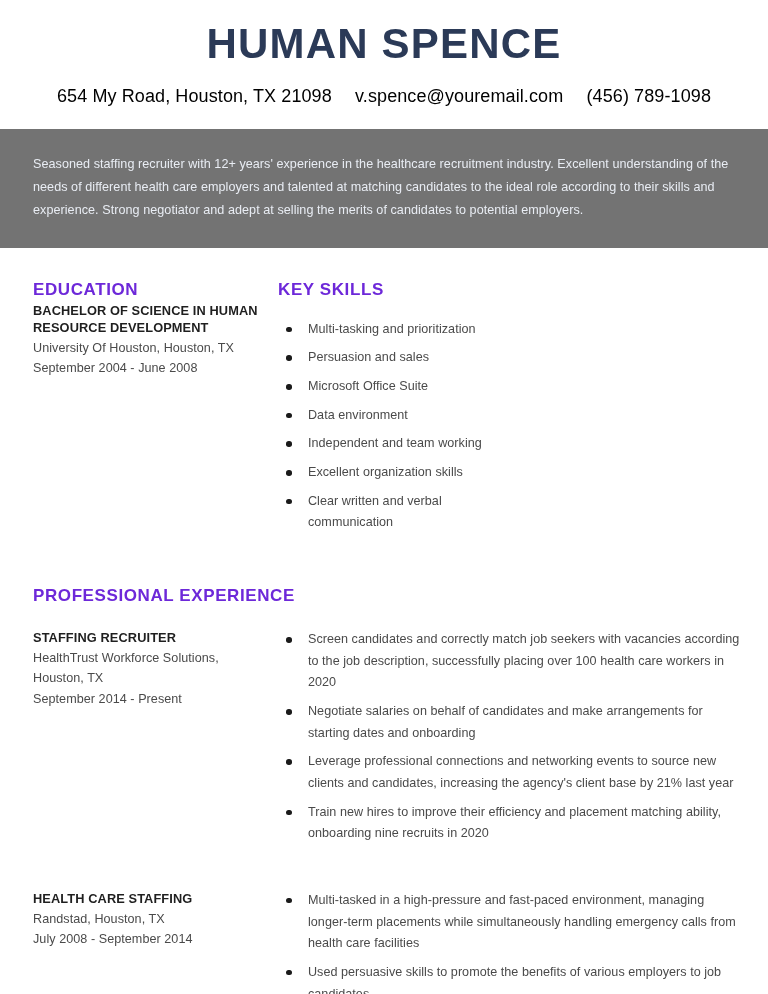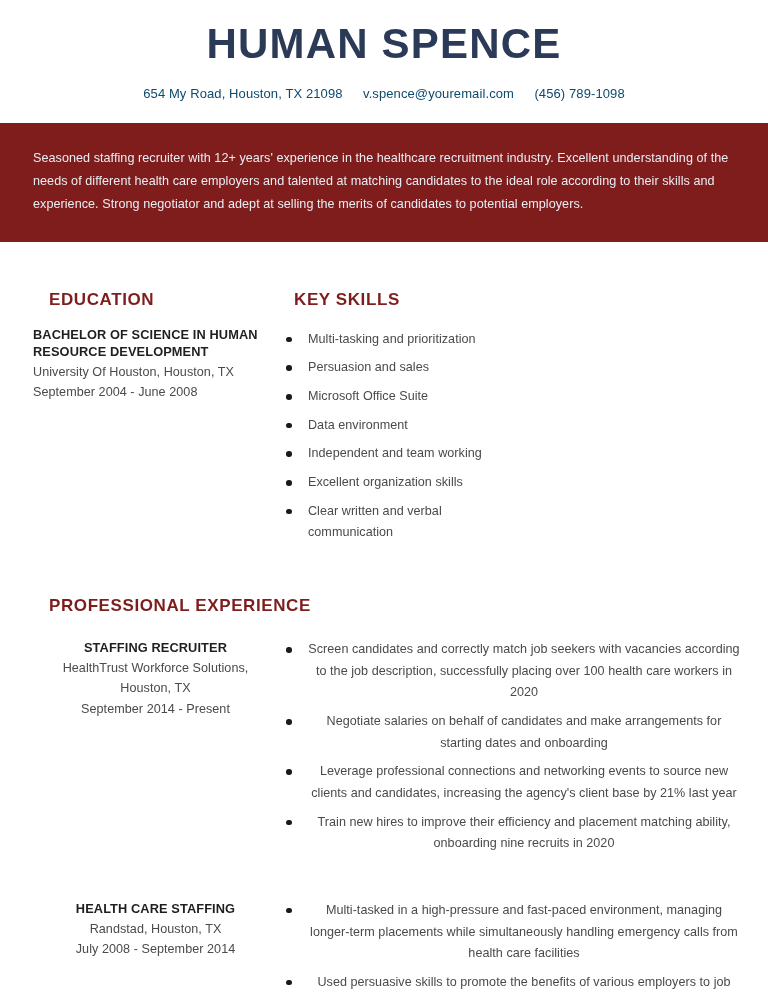--- a/index.html
+++ b/index.html
@@ -24,55 +24,55 @@
   .name {
     font-size: 42px;
     font-weight: bold;
     letter-spacing: 1.2px;
     color: #2b3a57;
     line-height: 1.05;
     margin: 0;
   }
   .contact-line {
     margin-top: 20px;
-    font-size: 13px;
-    color: #0c4a6e;
+    font-size: 18px;
+    color: #000000;
     letter-spacing: 0.1px;
   }
   .contact-line .sep {
     display: inline-block;
     width: 13px;
   }
 
   
   .summary-band {
     margin-top: 22px;
-    background: #7f1d1d;
+    background: #737373;
     color: #e9edf4;
     padding: 24px 33px 26px 33px;
     box-sizing: border-box;
     min-height: 113px;
   }
   .summary-text {
     font-size: 12.6px;
     line-height: 1.82;
     letter-spacing: 0.05px;
   }
 
   
   .body-wrap {
     padding: 0 28px 0 33px;
     box-sizing: border-box;
   }
   .section-head {
-    color: #7f1d1d;
+    color: #6d28d9;
     font-size: 17px;
     font-weight: bold;
     letter-spacing: 0.6px;
-    margin: 16px;
+    margin: 0;
   }
 
   .cols {
     display: flex;
     align-items: flex-start;
   }
   .col-left {
     width: 245px;
     flex: 0 0 245px;
     box-sizing: border-box;
@@ -124,21 +124,21 @@
     width: 5.5px;
     height: 5.5px;
     border-radius: 50%;
     background: #1a1a1a;
   }
 
   .skills-list li { margin-bottom: 7.5px; }
   .exp-bullets li { margin-bottom: 11px; }
 
   .exp-section-head-row { margin-top: 45px; }
-  .exp-entry { display: flex; align-items: flex-start; text-align: center; }
+  .exp-entry { display: flex; align-items: flex-start; }
   .exp-entry + .exp-entry { margin-top: 38px; }
   .exp-entry-left { width: 245px; flex: 0 0 245px; }
   .exp-entry-right { flex: 1 1 auto; }
   .exp-first { margin-top: 23px; }
 </style>
 </head>
 <body>
 
 <div class="header">
   <h1 class="name">HUMAN SPENCE</h1>

